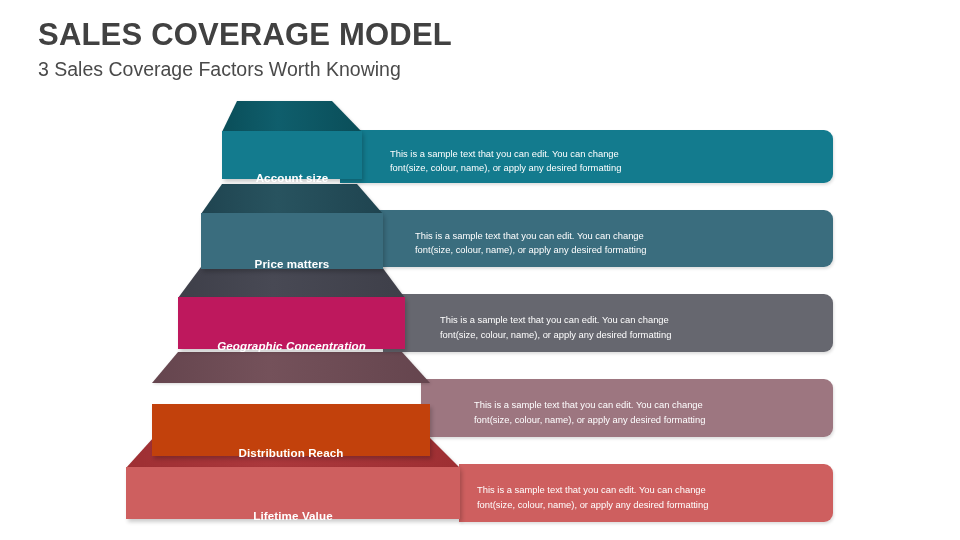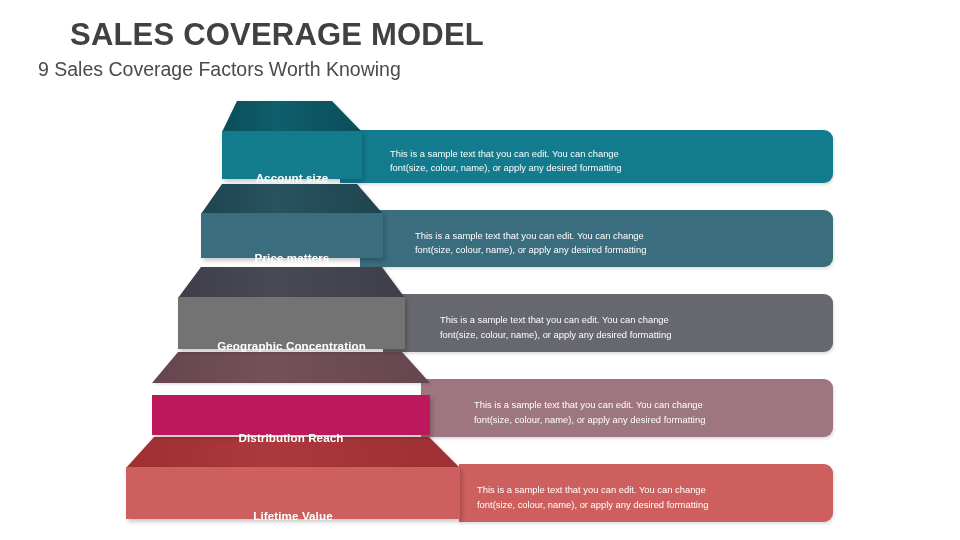--- a/index.html
+++ b/index.html
@@ -20,21 +20,20 @@
 
   
   #header{position:absolute;left:38px;top:16px;width:880px;}
   #title{
     font-size:31px;
     font-weight:bold;
     color:#414141;
     letter-spacing:0.2px;
     line-height:38px;
     white-space:nowrap;
-    margin-left:32px;
   }
   #subtitle{
     font-size:19.5px;
     font-weight:normal;
     color:#4a4a4a;
     line-height:26px;
     margin-top:2px;
     white-space:nowrap;
   }
 
@@ -89,21 +88,21 @@
     margin-top:44px;
   }
 </style>
 </head>
 <body>
 
 <div id="slide">
 
   <div id="header">
     <div id="title">SALES COVERAGE MODEL</div>
-    <div id="subtitle">9 Sales Coverage Factors Worth Knowing</div>
+    <div id="subtitle">3 Sales Coverage Factors Worth Knowing</div>
   </div>
 
   <div id="pyramid">
 
     <div class="tier">
       <div class="desc-bar" style="left:340px;top:130px;width:493px;height:53px;background:#137b8e;padding-left:50px;">
         <div class="desc-text">This is a sample text that you can edit. You can change
 font(size, colour, name), or apply any desired formatting</div>
       </div>
       <div class="top-face" style="left:222px;top:101px;">
@@ -133,21 +132,21 @@
           <defs>
             <linearGradient id="g2" x1="0" y1="0" x2="1" y2="0">
               <stop offset="0%" stop-color="#1f4450"></stop>
               <stop offset="42%" stop-color="#28535f"></stop>
               <stop offset="100%" stop-color="#1f4450"></stop>
             </linearGradient>
           </defs>
           <polygon points="21,0 156,0 182,30 0,30" fill="url(#g2)"></polygon>
         </svg>
       </div>
-      <div class="front-face" style="left:201px;top:213px;width:182px;height:45px;background:#3a6d7e;">
+      <div class="front-face" style="left:201px;top:213px;width:182px;height:56px;background:#3a6d7e;">
         <span class="front-label">Price matters</span>
       </div>
     </div>
 
     <div class="tier">
       <div class="desc-bar" style="left:383px;top:294px;width:450px;height:58px;background:#66676f;padding-left:57px;">
         <div class="desc-text">This is a sample text that you can edit. You can change
 font(size, colour, name), or apply any desired formatting</div>
       </div>
       <div class="top-face" style="left:178px;top:267px;">
@@ -155,21 +154,21 @@
           <defs>
             <linearGradient id="g3" x1="0" y1="0" x2="1" y2="0">
               <stop offset="0%" stop-color="#3e3f49"></stop>
               <stop offset="42%" stop-color="#484954"></stop>
               <stop offset="100%" stop-color="#3e3f49"></stop>
             </linearGradient>
           </defs>
           <polygon points="23,0 204,0 227,31 0,31" fill="url(#g3)"></polygon>
         </svg>
       </div>
-      <div class="front-face" style="left:178px;top:297px;width:227px;height:52px;background:#737373;">
+      <div class="front-face" style="left:178px;top:297px;width:227px;height:52px;background:#be185d;font-style:italic;">
         <span class="front-label">Geographic Concentration</span>
       </div>
     </div>
 
     <div class="tier">
       <div class="desc-bar" style="left:421px;top:379px;width:412px;height:58px;background:#9d7680;padding-left:53px;">
         <div class="desc-text">This is a sample text that you can edit. You can change
 font(size, colour, name), or apply any desired formatting</div>
       </div>
       <div class="top-face" style="left:152px;top:352px;">
@@ -177,21 +176,21 @@
           <defs>
             <linearGradient id="g4" x1="0" y1="0" x2="1" y2="0">
               <stop offset="0%" stop-color="#65454e"></stop>
               <stop offset="42%" stop-color="#74515a"></stop>
               <stop offset="100%" stop-color="#65454e"></stop>
             </linearGradient>
           </defs>
           <polygon points="26,0 250,0 278,31 0,31" fill="url(#g4)"></polygon>
         </svg>
       </div>
-      <div class="front-face" style="left:152px;top:395px;width:278px;height:40px;background:#be185d;">
+      <div class="front-face" style="left:152px;top:404px;width:278px;height:52px;background:#c2410c;">
         <span class="front-label">Distribution Reach</span>
       </div>
     </div>
 
     <div class="tier">
       <div class="desc-bar" style="left:459px;top:464px;width:374px;height:58px;background:#ce5f5f;padding-left:18px;">
         <div class="desc-text">This is a sample text that you can edit. You can change
 font(size, colour, name), or apply any desired formatting</div>
       </div>
       <div class="top-face" style="left:126px;top:437px;">

